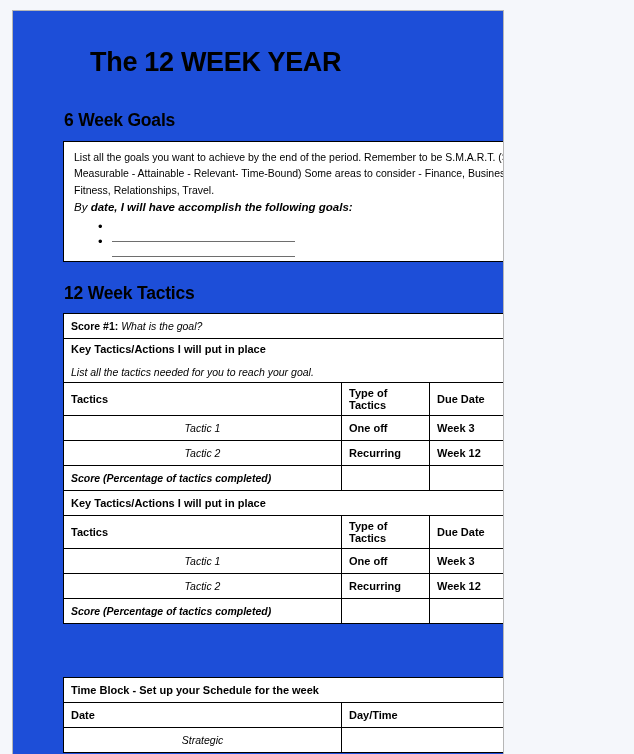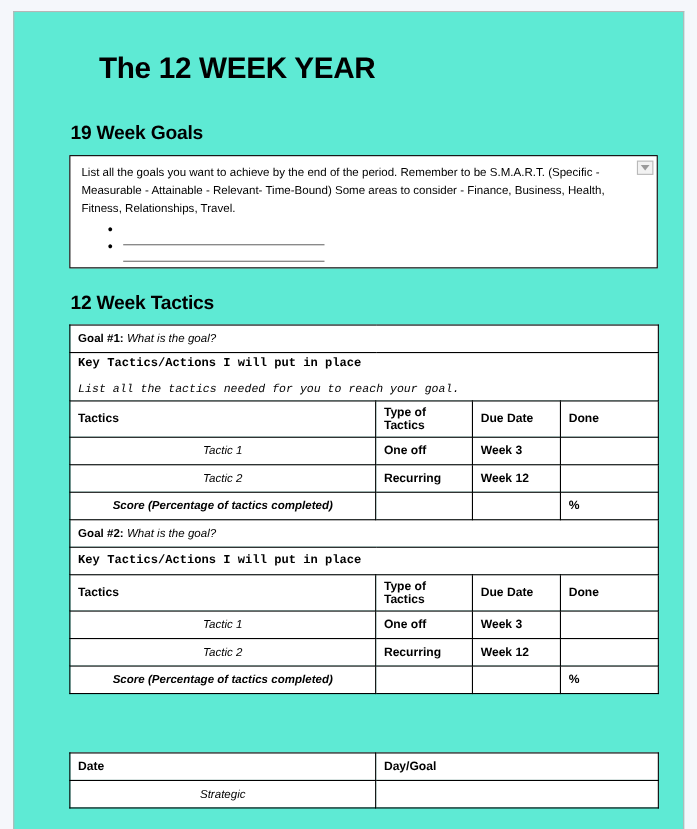--- a/index.html
+++ b/index.html
@@ -10,23 +10,23 @@
     width: 634px;
     height: 754px;
     background: #f5f7fb;
     font-family: "Liberation Sans", sans-serif;
     overflow: hidden;
   }
   .page {
     position: absolute;
     left: 12px;
     top: 10px;
-    width: 610px;
+    width: 492px;
     height: 744px;
-    background: #5eead4;
+    background: #1d4ed8;
     border: 1px solid #b6b6b6;
     border-bottom: none;
     box-sizing: border-box;
     overflow: hidden;
   }
   .content {
     position: absolute;
     left: 38px;
     top: 0;
     width: 536px;
@@ -136,71 +136,72 @@
     border: 1.5px solid #000;
     padding: 4px 7px;
     vertical-align: middle;
     background: #ffffff;
     height: 16px;
   }
   td.shade { background: #e9e9e9; }
   td.ctr { text-align: left; }
   td.hdr { font-weight: bold; font-size: 11px; }
   td.ital { font-style: italic; text-align: center; }
-  td.bold-ital { font-weight: bold; font-style: italic; text-align: center; }
+  td.bold-ital { font-weight: bold; font-style: italic; }
   td.tall { height: 22px; margin-top: 24px; }
 
   .goal-head b { font-weight: bold; }
   .goal-head i { font-style: italic; margin-top: 27px; }
-  .keytac-main { font-weight: bold; font-size: 11px; font-family: Liberation Mono, monospace; }
+  .keytac-main { font-weight: bold; font-size: 11px; }
   .keytac-main .light { font-weight: bold; }
   .keytac-sub {
     font-style: italic;
     font-weight: normal;
     font-size: 10.5px;
     display: block;
     margin-top: 11px;
   }
 </style>
 </head>
 <body>
 
 <div class="page">
   <div class="content">
 
     <h1 class="doc-title">The 12 WEEK YEAR</h1>
 
-    <h2 class="section-title goals">19 Week Goals</h2>
+    <h2 class="section-title goals">6 Week Goals</h2>
 
     <div class="goals-box">
       <div class="dropdown-btn">
         <svg width="9" height="7" viewBox="0 0 9 7" aria-hidden="true">
           <polygon points="0.5,1 8.5,1 4.5,6" fill="#9a9a9a"></polygon>
         </svg>
       </div>
       <div class="goals-intro">List all the goals you want to achieve by the end of the period. Remember to be S.M.A.R.T. (Specific - Measurable - Attainable - Relevant- Time-Bound) Some areas to consider - Finance, Business, Health, Fitness, Relationships, Travel.</div>
+      <div class="goals-bold-line"><span>By </span><b>date, I will have accomplish the following goals:</b></div>
       <ul class="goal-list">
         <li><span class="blank-rule"></span></li>
         <li><span class="blank-rule"></span></li>
       </ul>
     </div>
 
     <h2 class="section-title tactics">12 Week Tactics</h2>
 
     <table class="grid tactics-table">
       <colgroup>
         <col style="width:278px">
           <col style="width:88px">
           <col style="width:80px">
           <col style="width:89px">
       </colgroup>
       <tbody>
 
         <tr>
-          <td class="shade goal-head" colspan="4"><b>Goal #1:</b> <i>What is the goal?</i></td>
+          <td class="shade goal-head" colspan="4"><b>Score #1:</b> <i>What is the goal?</i></td>
         </tr>
         <tr>
           <td class="shade keytac-main" colspan="4">
             <span class="light">Key Tactics/Actions I will put in place</span>
             <span class="keytac-sub">List all the tactics needed for you to reach your goal.</span>
           </td>
         </tr>
         <tr>
           <td class="hdr tall">Tactics</td>
           <td class="hdr ctr tall">Type of Tactics</td>
@@ -219,23 +220,20 @@
           <td class="ctr hdr">Week 12</td>
           <td class="ctr"></td>
         </tr>
         <tr>
           <td class="shade bold-ital">Score (Percentage of tactics completed)</td>
           <td class="shade"></td>
           <td class="shade"></td>
           <td class="shade ctr hdr">%</td>
         </tr>
 
-        <tr>
-          <td class="shade goal-head" colspan="4"><b>Goal #2:</b> <i>What is the goal?</i></td>
-        </tr>
         <tr>
           <td class="shade keytac-main" colspan="4">Key Tactics/Actions I will put in place</td>
         </tr>
         <tr>
           <td class="hdr tall">Tactics</td>
           <td class="hdr ctr tall">Type of Tactics</td>
           <td class="hdr ctr tall">Due Date</td>
           <td class="hdr ctr tall">Done</td>
         </tr>
         <tr>
@@ -259,22 +257,25 @@
       </tbody>
     </table>
 
     <table class="grid timeblock-table">
       <colgroup>
           <col style="width:278px">
           <col style="width:257px">
         </colgroup>
       <tbody>
         <tr>
+          <td class="shade hdr" colspan="2">Time Block - Set up  your Schedule for the week</td>
+        </tr>
+        <tr>
           <td class="hdr tall">Date</td>
-          <td class="hdr ctr tall">Day/Goal</td>
+          <td class="hdr ctr tall">Day/Time</td>
         </tr>
         <tr>
           <td class="ital tall">Strategic</td>
           <td class="tall"></td>
         </tr>
 
       </tbody>
     </table>
 
   </div>

